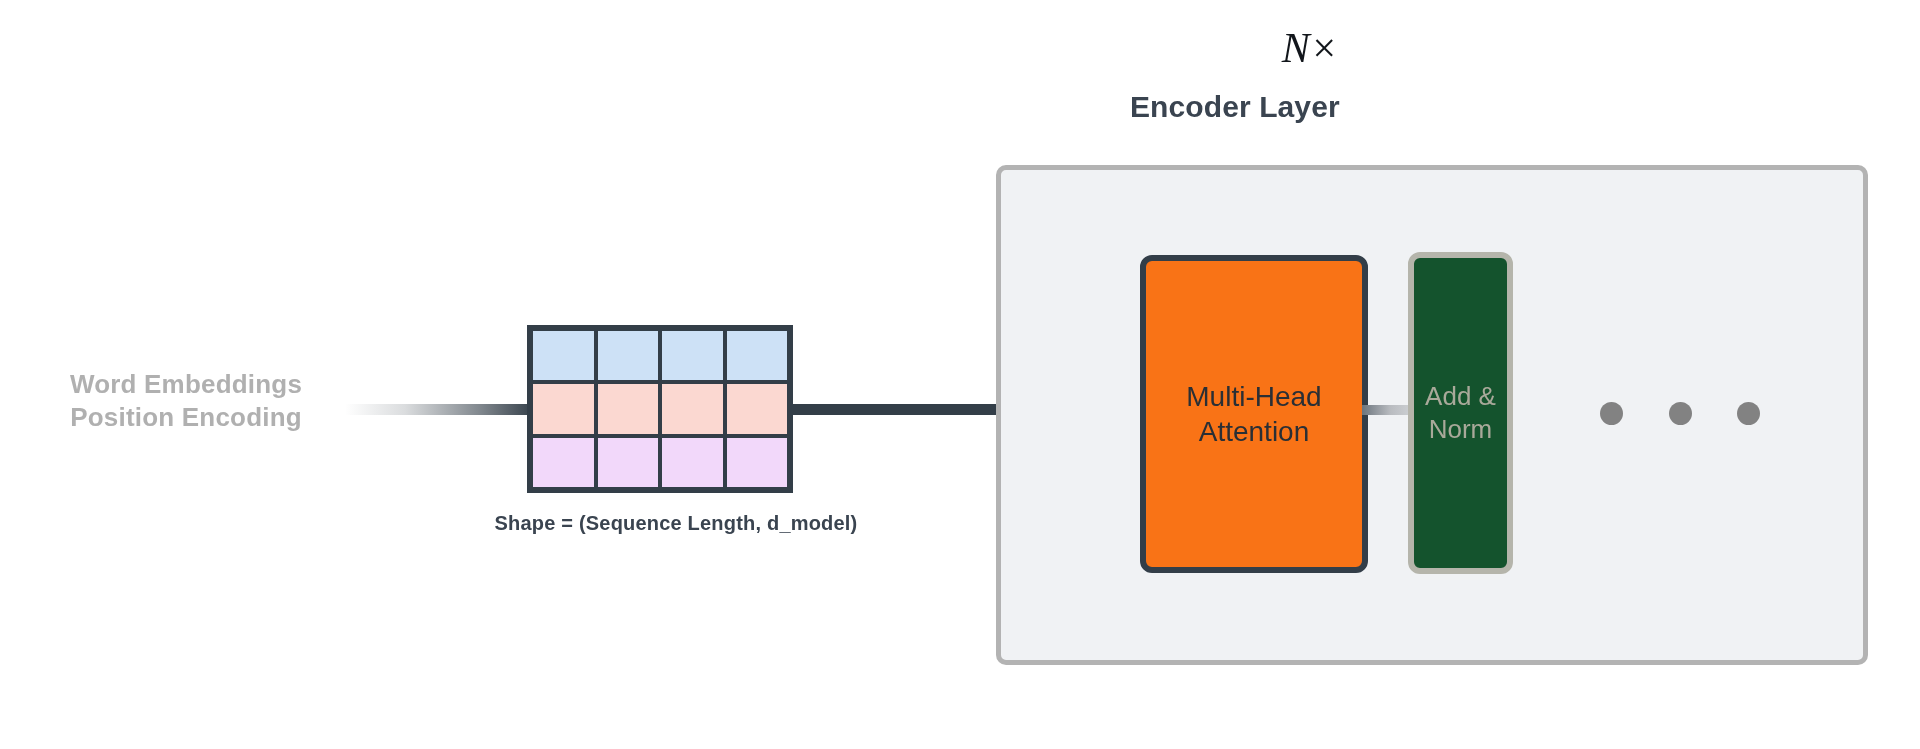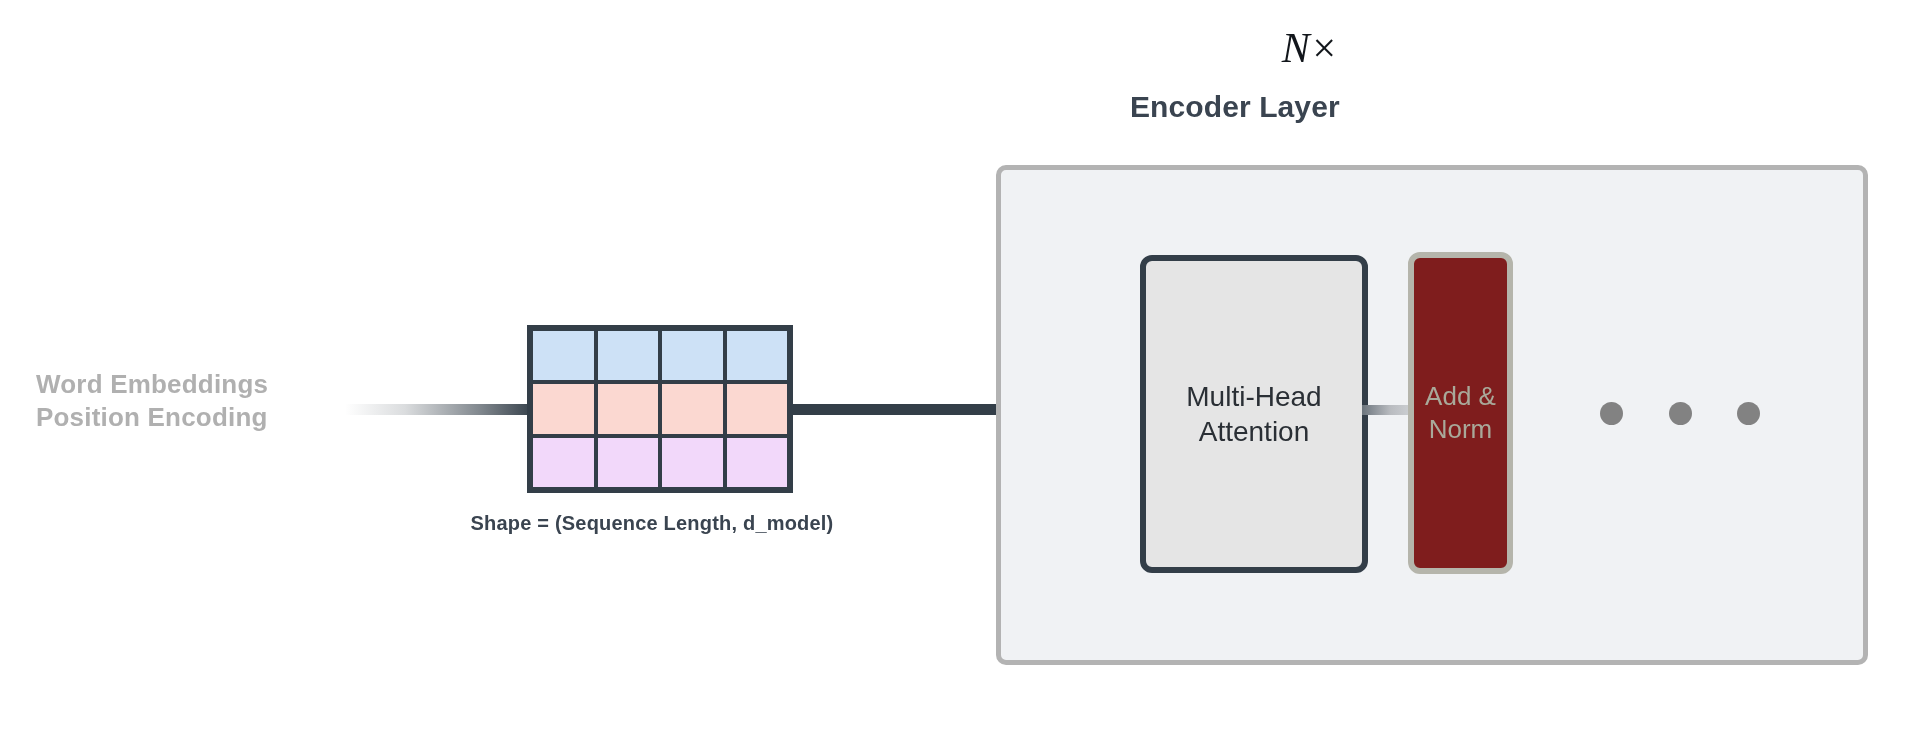--- a/index.html
+++ b/index.html
@@ -20,20 +20,21 @@
     position: absolute;
     left: 36px;
     top: 368px;
     width: 300px;
     font-size: 26px;
     font-weight: bold;
     color: #b0b0b0;
     line-height: 1.28;
     letter-spacing: 0.2px;
     white-space: pre-line;
+    text-align: center;
   }
 
   
   #main-wire {
     position: absolute;
     left: 345px;
     top: 404px;
     width: 800px;
     height: 11px;
     background: linear-gradient(to right,
@@ -62,21 +63,21 @@
   #tensor-grid .cell {
     border: 2px solid #333e48;
     box-sizing: border-box;
   }
   .cell.r0 { background: #cde1f6; }
   .cell.r1 { background: #fbd8d1; }
   .cell.r2 { background: #f2d8fa; }
 
   #shape-caption {
     position: absolute;
-    left: 372px;
+    left: 396px;
     top: 512px;
     width: 560px;
     text-align: center;
     font-size: 20px;
     font-weight: bold;
     color: #3a4450;
     letter-spacing: 0.2px;
   }
 
   
@@ -126,21 +127,21 @@
     text-align: center;
     line-height: 1.26;
     white-space: pre-line;
   }
 
   #mha-block {
     left: 1140px;
     top: 255px;
     width: 228px;
     height: 318px;
-    background: #e5e5e5;
+    background: #f97316;
     border: 6px solid #333e48;
     border-radius: 12px;
     font-size: 28px;
     color: #2a2f35;
   }
 
   
   #mha-addnorm-wire {
     position: absolute;
     left: 1362px;
@@ -148,21 +149,21 @@
     width: 52px;
     height: 10px;
     background: linear-gradient(to right, #6c757d 0%, #b9bcc0 55%, #cfd2d5 100%);
   }
 
   #addnorm-block {
     left: 1408px;
     top: 252px;
     width: 105px;
     height: 322px;
-    background: #7f1d1d;
+    background: #14532d;
     border: 6px solid #b5b5ab;
     border-radius: 12px;
     font-size: 26px;
     color: #a9a99a;
   }
 
   
   #ellipsis {
     position: absolute;
     left: 1600px;

